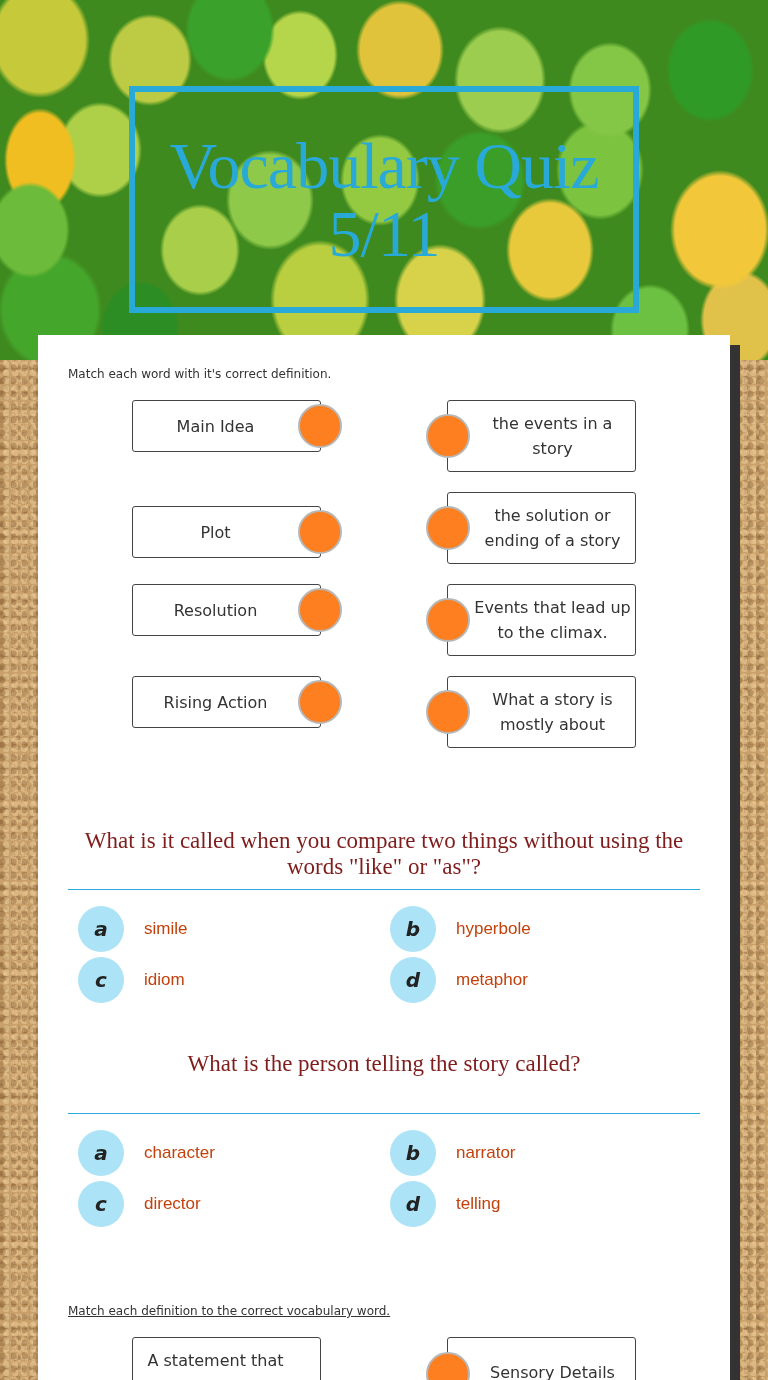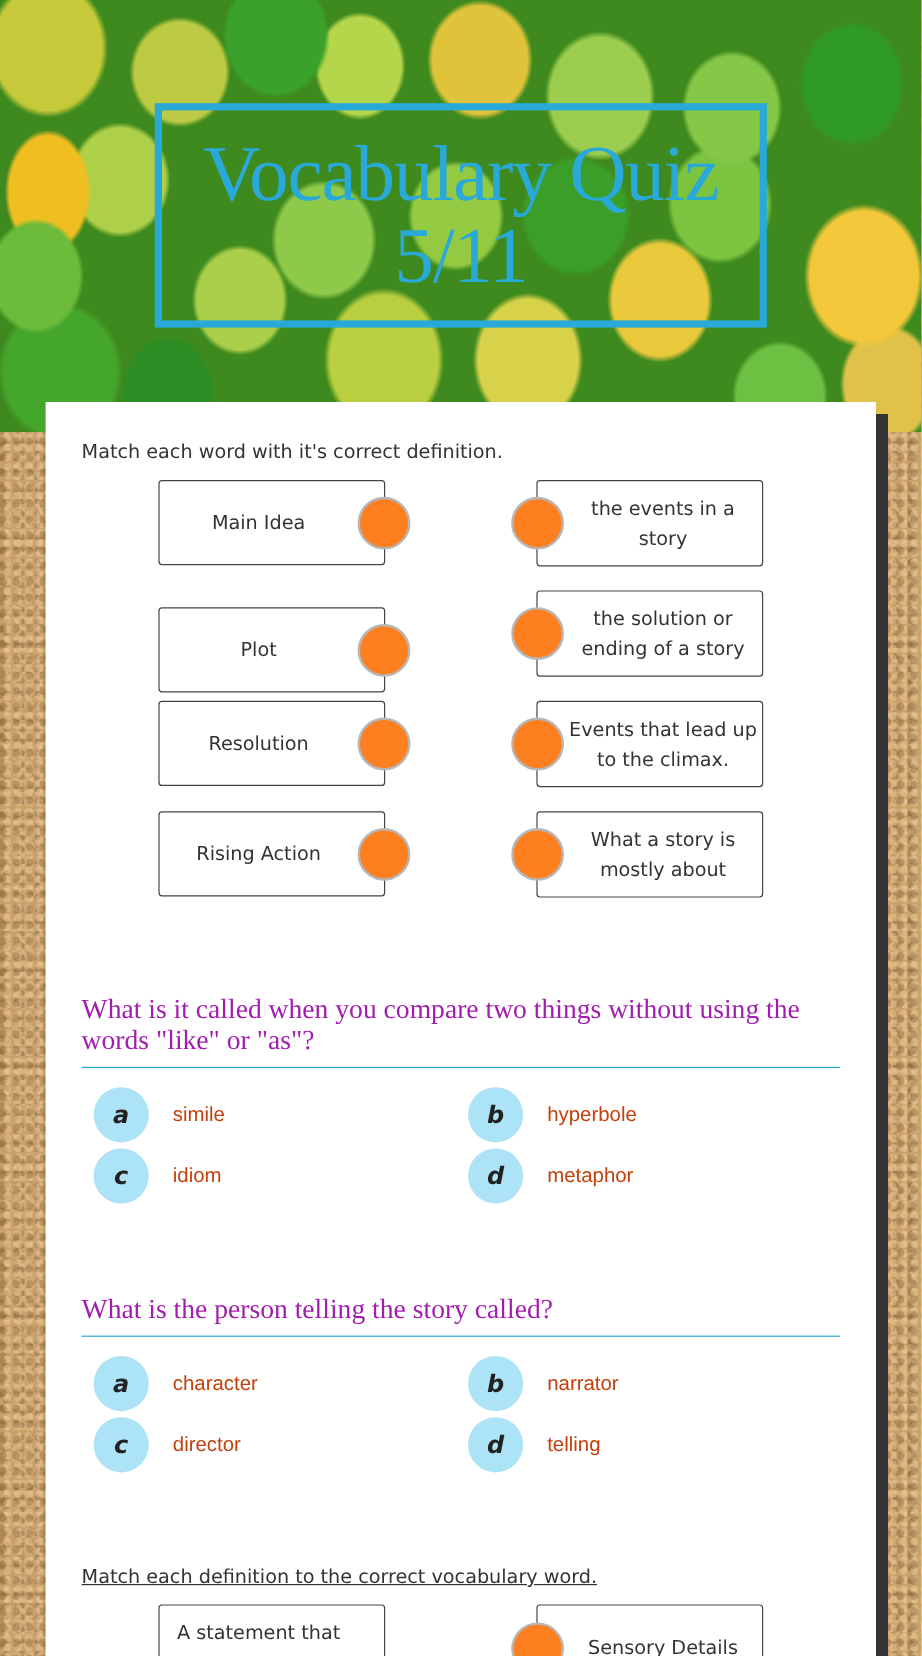--- a/index.html
+++ b/index.html
@@ -42,21 +42,21 @@
       radial-gradient(ellipse 44px 52px at 550px 250px, #e7c93b 0 90%, transparent 100%),
       radial-gradient(ellipse 50px 60px at 720px 230px, #f2c83a 0 90%, transparent 100%),
       radial-gradient(ellipse 40px 46px at 650px 330px, #6cc042 0 90%, transparent 100%),
       radial-gradient(ellipse 40px 50px at 740px 320px, #e0c14a 0 90%, transparent 100%),
       radial-gradient(ellipse 46px 50px at 480px 180px, #3a9e28 0 90%, transparent 100%),
       radial-gradient(ellipse 40px 46px at 380px 180px, #94c942 0 90%, transparent 100%),
       radial-gradient(ellipse 40px 46px at 200px 250px, #a9cf4a 0 90%, transparent 100%),
       radial-gradient(ellipse 44px 50px at 600px 170px, #7cc340 0 90%, transparent 100%);
   }
   .title-frame {
-    position: absolute; left: 129px; top: 86px; width: 510px; height: 187px;
+    position: absolute; left: 129px; top: 86px; width: 510px; height: 227px;
     border: 6px solid #29a9d8;
     display: flex; align-items: center; justify-content: center;
     text-align: center;
   }
   .title-text {
     font-family: "Liberation Serif", "DejaVu Serif", serif;
     color: #29a9d8;
     font-size: 66px;
     line-height: 68px;
     letter-spacing: -1px;
@@ -68,28 +68,28 @@
     position: absolute; left: 48px; top: 345px; width: 692px; height: 1040px;
     background: #333333;
   }
   .card {
     position: absolute; left: 38px; top: 335px; width: 692px; height: 1050px;
     background: #ffffff;
   }
 
   .instructions {
     position: absolute; left: 30px;
-    font-size: 16px; color: #333;
+    font-size: 12px; color: #333;
     font-family: "DejaVu Sans", sans-serif;
   }
 
   
   .match-left, .match-right {
     position: absolute;
-    width: 189px; height: 71px;
+    width: 189px; height: 52px;
     border: 1px solid #444;
     border-radius: 3px;
     display: flex; align-items: center; justify-content: center;
     text-align: center;
     font-size: 16px; color: #333;
     line-height: 25px;
     background: #fff;
   }
   .match-left { left: 94px; padding-right: 22px; }
   .match-right { left: 409px; padding-left: 22px; height: 72px; }
@@ -99,21 +99,21 @@
     border: 2px solid #b7b7b7;
     top: 50%; margin-top: -22px;
   }
   .match-left .dot { right: -22px; }
   .match-right .dot { left: -22px; }
 
   
   .question {
     position: absolute; left: 30px; width: 632px;
     font-family: "Liberation Serif", "DejaVu Serif", serif;
-    color: #a21caf; font-size: 23px; line-height: 26px;
+    color: #7f1d1d; font-size: 23px; line-height: 26px; text-align: center;
   }
   .q-rule { position: absolute; left: 30px; width: 632px; height: 1px; background: #29a9d8; }
   .option { position: absolute; display: flex; align-items: center; }
   .opt-badge {
     width: 46px; height: 46px; border-radius: 50%;
     background: #ade3f6;
     display: flex; align-items: center; justify-content: center;
     font-family: "DejaVu Sans", sans-serif;
     font-weight: bold; font-size: 20px; color: #222;
     font-style: italic;
@@ -188,21 +188,21 @@
   </div>
   <div class="option" style="left:40px; top:622px;">
     <span class="opt-badge">c</span>
     <span class="opt-label">idiom</span>
   </div>
   <div class="option" style="left:352px; top:622px;">
     <span class="opt-badge">d</span>
     <span class="opt-label">metaphor</span>
   </div>
 
-  <div class="question" style="top:743px;">What is the person telling the story called?</div>
+  <div class="question" style="top:716px;">What is the person telling the story called?</div>
   <div class="q-rule" style="top:778px;"></div>
 
   <div class="option" style="left:40px; top:795px;">
     <span class="opt-badge">a</span>
     <span class="opt-label">character</span>
   </div>
   <div class="option" style="left:352px; top:795px;">
     <span class="opt-badge">b</span>
     <span class="opt-label">narrator</span>
   </div>

